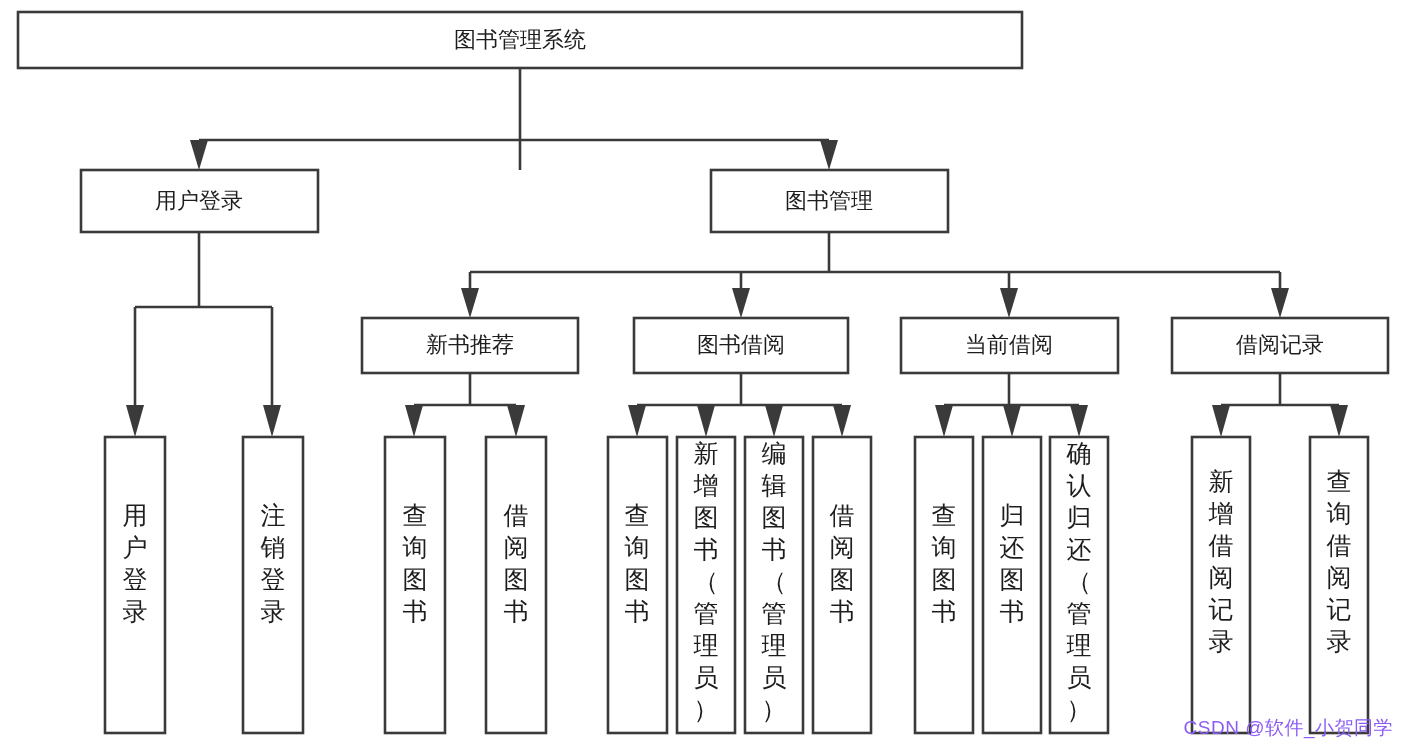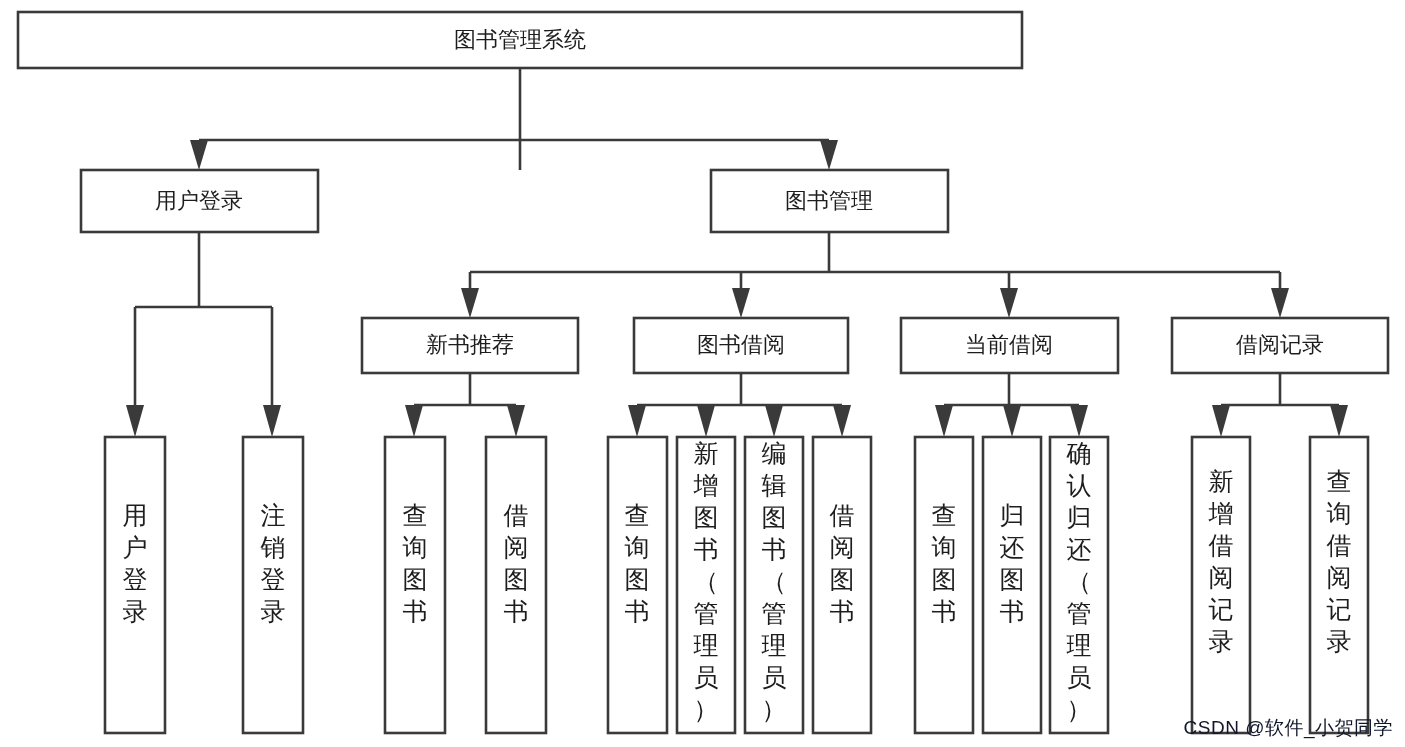--- a/index.html
+++ b/index.html
@@ -50,21 +50,21 @@
     font-size: 25px;
     fill: #1d1d1d;
     text-anchor: middle;
   }
   .watermark {
     position: absolute;
     right: 12px;
     bottom: 6px;
     font-family: "Liberation Sans", "DejaVu Sans", sans-serif;
     font-size: 19px;
-    color: #0f172a;
+    color: #8b5cf6;
     letter-spacing: 0.5px;
     white-space: nowrap;
     pointer-events: none;
   }
 </style>
 </head>
 <body>
 
 <div id="diagram-root">
 

